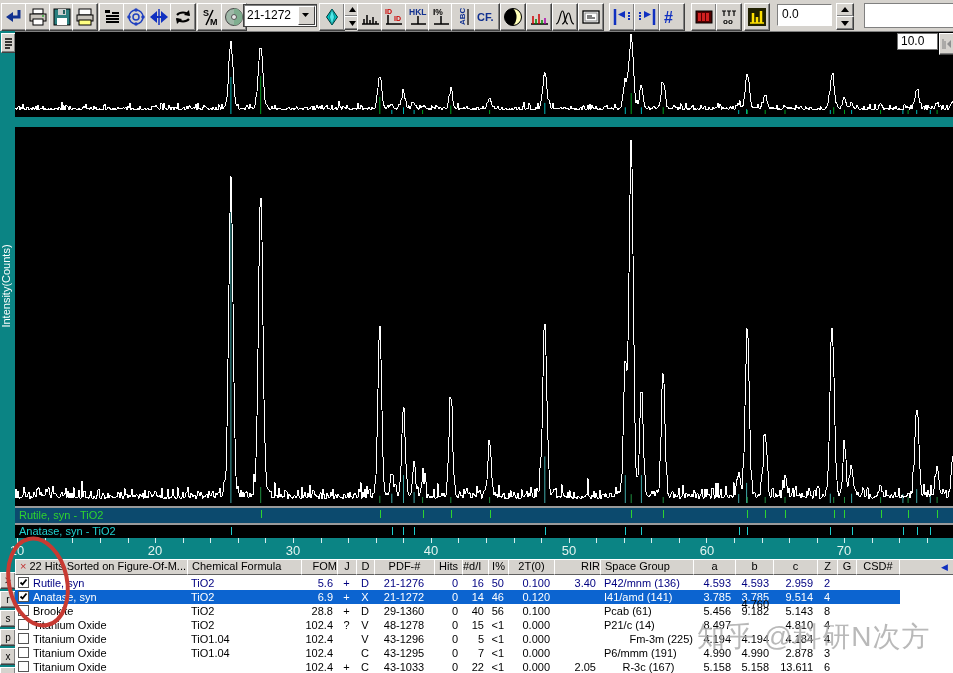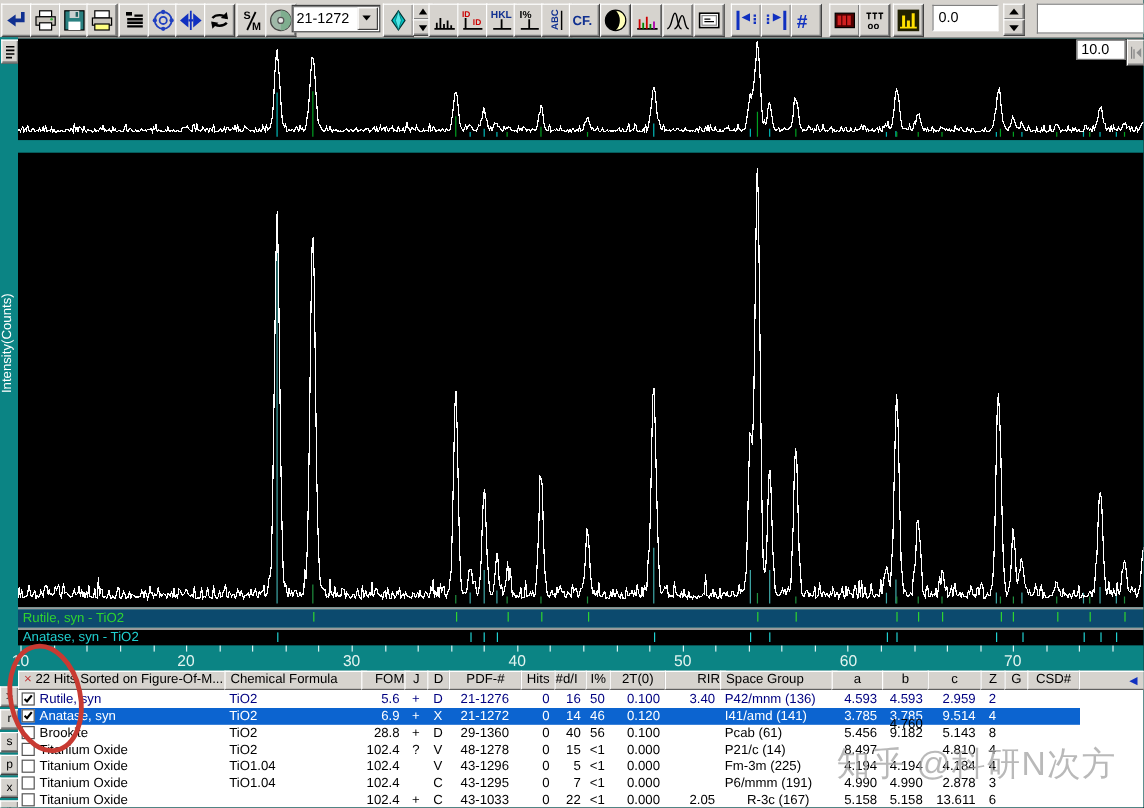--- a/index.html
+++ b/index.html
@@ -496,21 +496,21 @@
 <div style="position:absolute;left:187px;top:633px;width:114px;box-sizing:border-box;padding-left:4px;text-align:left;font:11px 'Liberation Sans',sans-serif;color:#000;white-space:nowrap">TiO1.04</div>
 <div style="position:absolute;left:301px;top:633px;width:36px;box-sizing:border-box;padding-right:4px;text-align:right;font:11px 'Liberation Sans',sans-serif;color:#000;white-space:nowrap">102.4</div>
 <div style="position:absolute;left:337px;top:633px;width:19px;box-sizing:border-box;text-align:center;font:11px 'Liberation Sans',sans-serif;color:#000;white-space:nowrap"></div>
 <div style="position:absolute;left:356px;top:633px;width:18px;box-sizing:border-box;text-align:center;font:11px 'Liberation Sans',sans-serif;color:#000;white-space:nowrap">V</div>
 <div style="position:absolute;left:374px;top:633px;width:60px;box-sizing:border-box;text-align:center;font:11px 'Liberation Sans',sans-serif;color:#000;white-space:nowrap">43-1296</div>
 <div style="position:absolute;left:434px;top:633px;width:28px;box-sizing:border-box;padding-right:4px;text-align:right;font:11px 'Liberation Sans',sans-serif;color:#000;white-space:nowrap">0</div>
 <div style="position:absolute;left:462px;top:633px;width:26px;box-sizing:border-box;padding-right:4px;text-align:right;font:11px 'Liberation Sans',sans-serif;color:#000;white-space:nowrap">5</div>
 <div style="position:absolute;left:488px;top:633px;width:20px;box-sizing:border-box;padding-right:4px;text-align:right;font:11px 'Liberation Sans',sans-serif;color:#000;white-space:nowrap">&lt;1</div>
 <div style="position:absolute;left:508px;top:633px;width:46px;box-sizing:border-box;padding-right:4px;text-align:right;font:11px 'Liberation Sans',sans-serif;color:#000;white-space:nowrap">0.000</div>
 <div style="position:absolute;left:554px;top:633px;width:46px;box-sizing:border-box;padding-right:4px;text-align:right;font:11px 'Liberation Sans',sans-serif;color:#000;white-space:nowrap"></div>
-<div style="position:absolute;left:600px;top:633px;width:93px;box-sizing:border-box;padding-left:4px;text-align:left;font:11px 'Liberation Sans',sans-serif;color:#000;white-space:nowrap">Fm-3m (225)</div>
+<div style="position:absolute;left:600px;top:633px;width:93px;box-sizing:border-box;padding-left:4px;text-align:right;font:11px 'Liberation Sans',sans-serif;color:#000;white-space:nowrap">Fm-3m (225)</div>
 <div style="position:absolute;left:693px;top:633px;width:42px;box-sizing:border-box;padding-right:4px;text-align:right;font:11px 'Liberation Sans',sans-serif;color:#000;white-space:nowrap">4.194</div>
 <div style="position:absolute;left:735px;top:633px;width:38px;box-sizing:border-box;padding-right:4px;text-align:right;font:11px 'Liberation Sans',sans-serif;color:#000;white-space:nowrap">4.194</div>
 <div style="position:absolute;left:773px;top:633px;width:44px;box-sizing:border-box;padding-right:4px;text-align:right;font:11px 'Liberation Sans',sans-serif;color:#000;white-space:nowrap">4.184</div>
 <div style="position:absolute;left:817px;top:633px;width:20px;box-sizing:border-box;text-align:center;font:11px 'Liberation Sans',sans-serif;color:#000;white-space:nowrap">4</div>
 <div style="position:absolute;left:18px;top:647px;width:11px;height:11px;background:#fff;border:1px solid #555;font-size:0;line-height:0;padding:0px 0 0 0px;box-sizing:border-box"></div>
 <div style="position:absolute;left:33px;top:647px;font:11px 'Liberation Sans',sans-serif;color:#000">Titanium Oxide</div>
 <div style="position:absolute;left:187px;top:647px;width:114px;box-sizing:border-box;padding-left:4px;text-align:left;font:11px 'Liberation Sans',sans-serif;color:#000;white-space:nowrap">TiO1.04</div>
 <div style="position:absolute;left:301px;top:647px;width:36px;box-sizing:border-box;padding-right:4px;text-align:right;font:11px 'Liberation Sans',sans-serif;color:#000;white-space:nowrap">102.4</div>
 <div style="position:absolute;left:337px;top:647px;width:19px;box-sizing:border-box;text-align:center;font:11px 'Liberation Sans',sans-serif;color:#000;white-space:nowrap"></div>
 <div style="position:absolute;left:356px;top:647px;width:18px;box-sizing:border-box;text-align:center;font:11px 'Liberation Sans',sans-serif;color:#000;white-space:nowrap">C</div>

